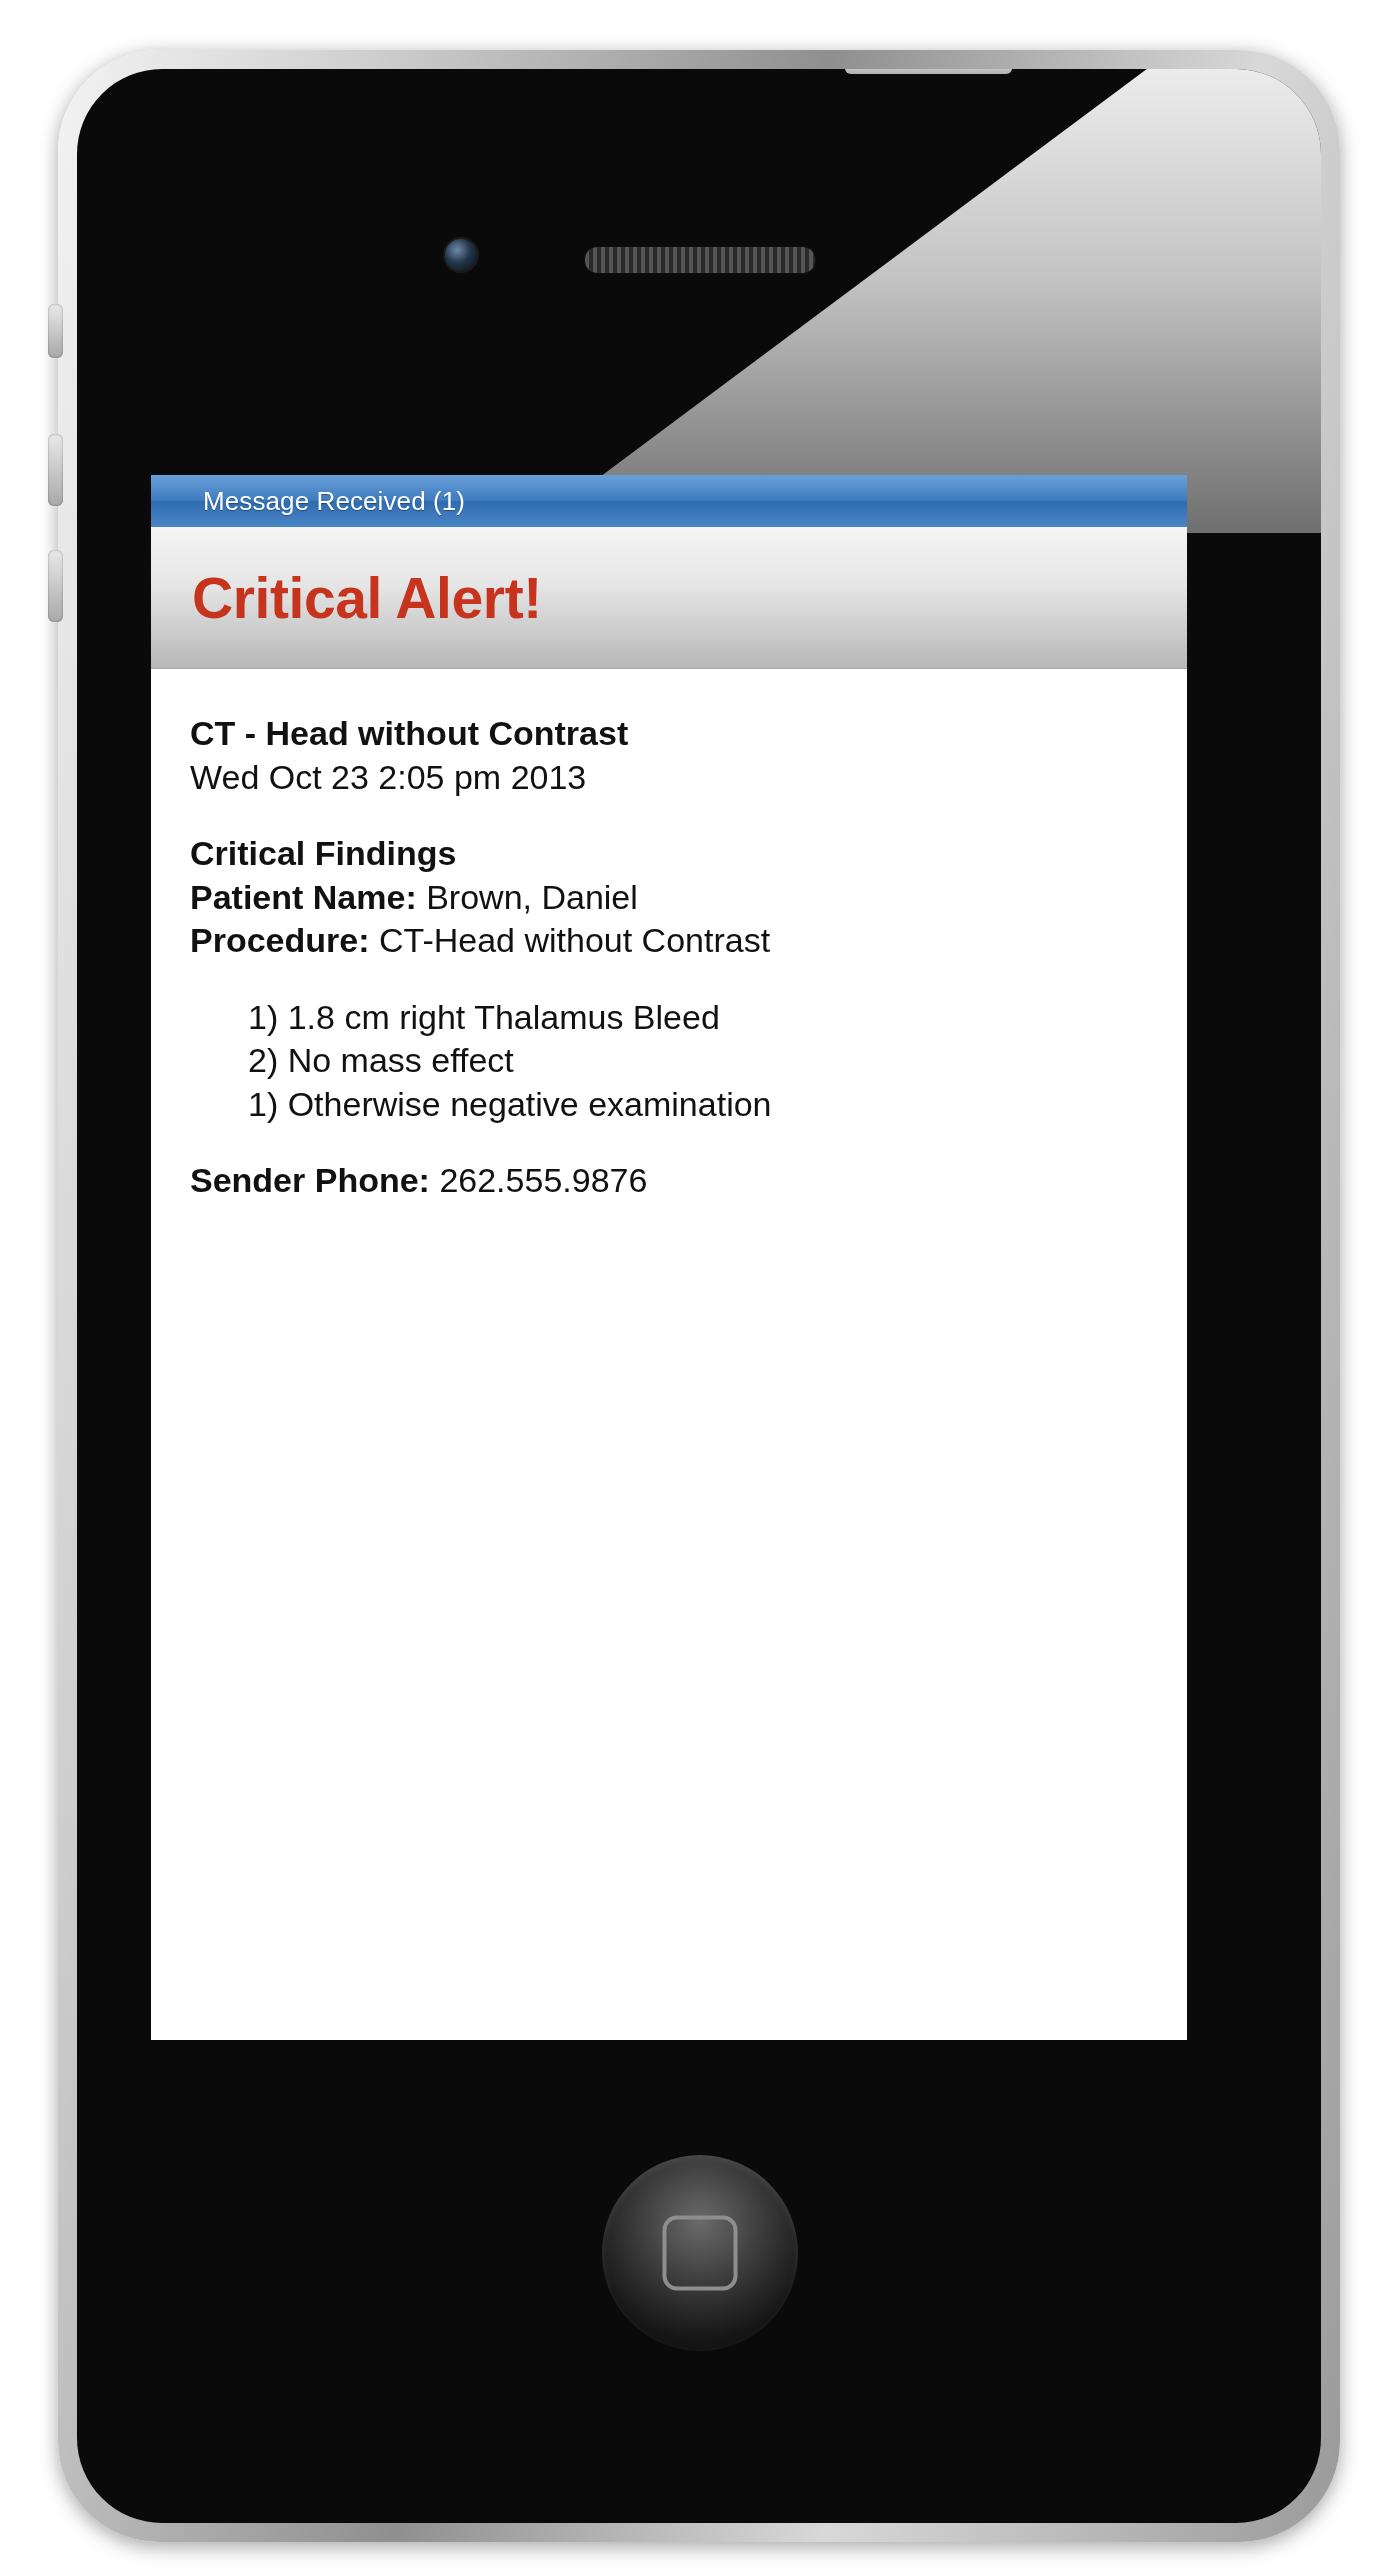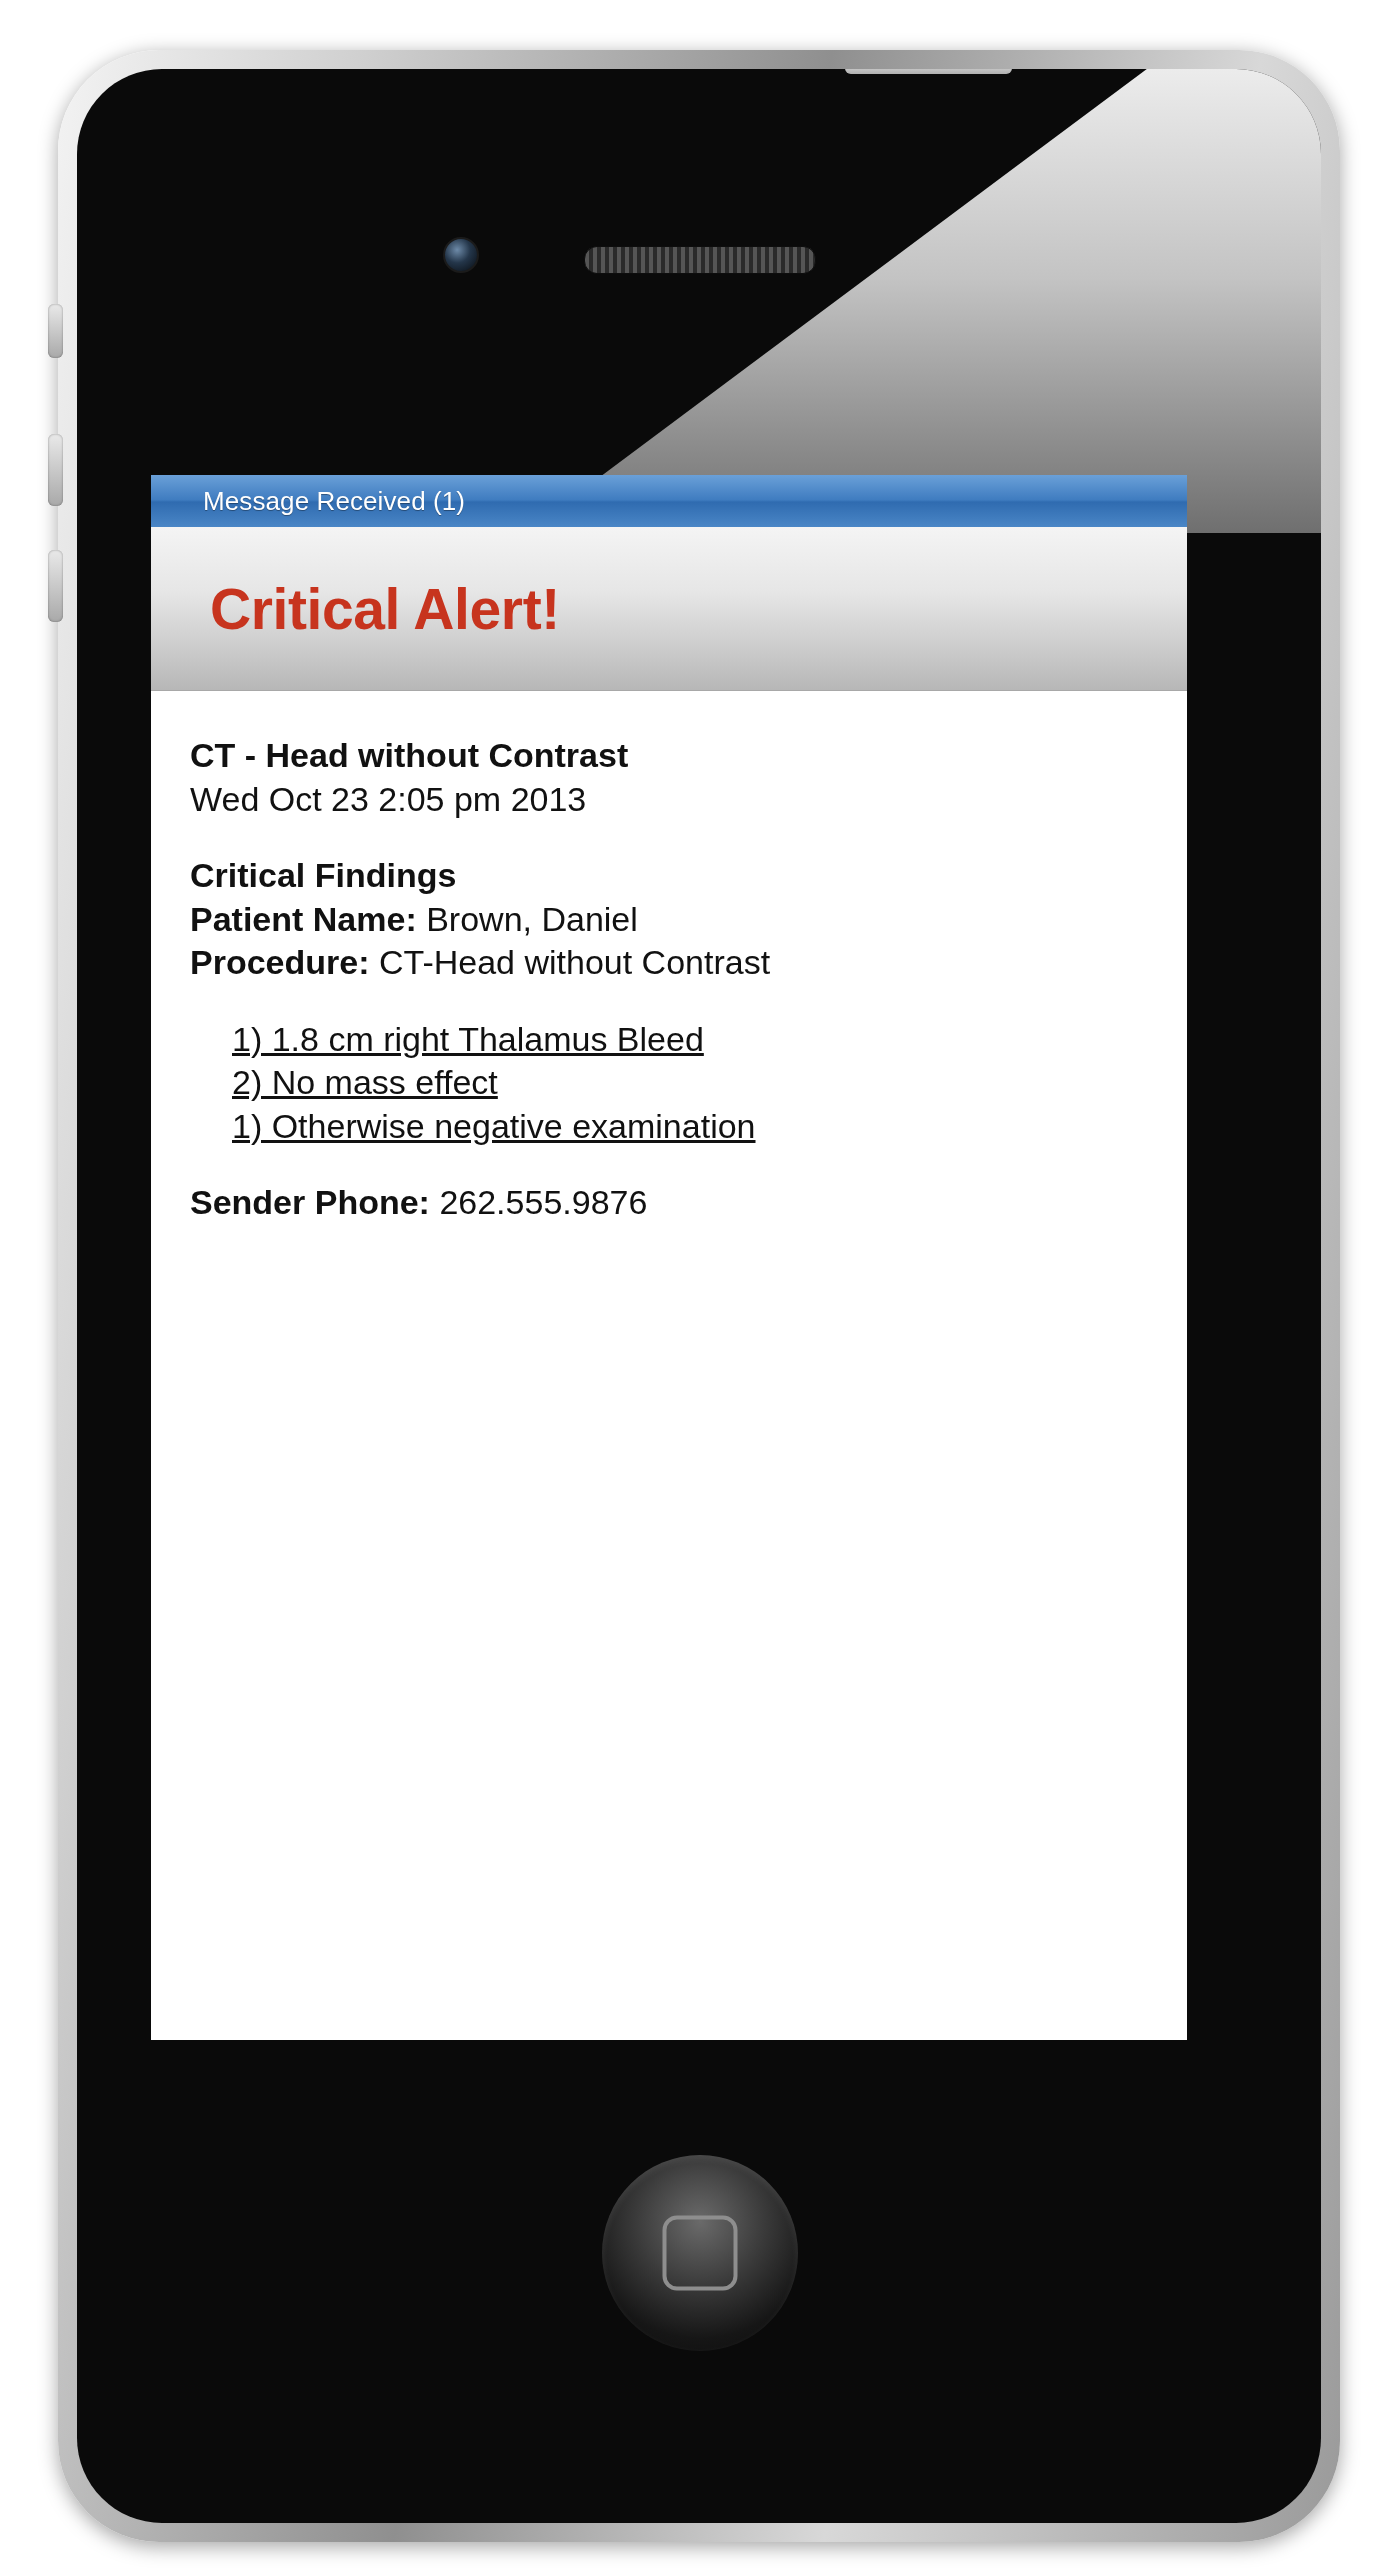--- a/index.html
+++ b/index.html
@@ -121,25 +121,25 @@
     box-sizing: border-box;
   }
   .status-bar .title {
     color: #ffffff;
     font-size: 26px;
     letter-spacing: 0.1px;
     text-shadow: 0 0.7px 0.7px rgba(0,0,0,0.35);
   }
 
   .alert-bar {
-    height: 164px;
+    height: 142px;
     background: linear-gradient(180deg, #f4f4f4 0%, #e6e6e6 40%, #c9c9c9 78%, #b7b7b7 100%);
     display: flex;
     align-items: center;
-    padding-left: 59px;
+    padding-left: 41px;
     box-sizing: border-box;
     border-bottom: 0.7px solid #a8a8a8;
   }
   .alert-bar .alert-title {
     color: #c7341e;
     font-size: 57px;
     font-weight: bold;
     letter-spacing: -0.4px;
   }
 
@@ -149,24 +149,23 @@
     color: #111111;
     font-size: 34px;
     line-height: 1.28;
   }
   .content .blk { margin-bottom: 33px; }
   .content .blk:last-child { margin-bottom: 0; }
   .line { white-space: nowrap; }
   .lbl { font-weight: bold; }
   .hdr { font-weight: bold; }
   .findings-list {
-    margin: 0;
+    margin: 16px;
     padding: 0;
     list-style: none;
-    text-decoration: underline;
   }
   .findings-list li {
     padding-left: 42px;
     white-space: nowrap;
   }
 
   
   .home-btn {
     position: absolute;
     left: 525px;

